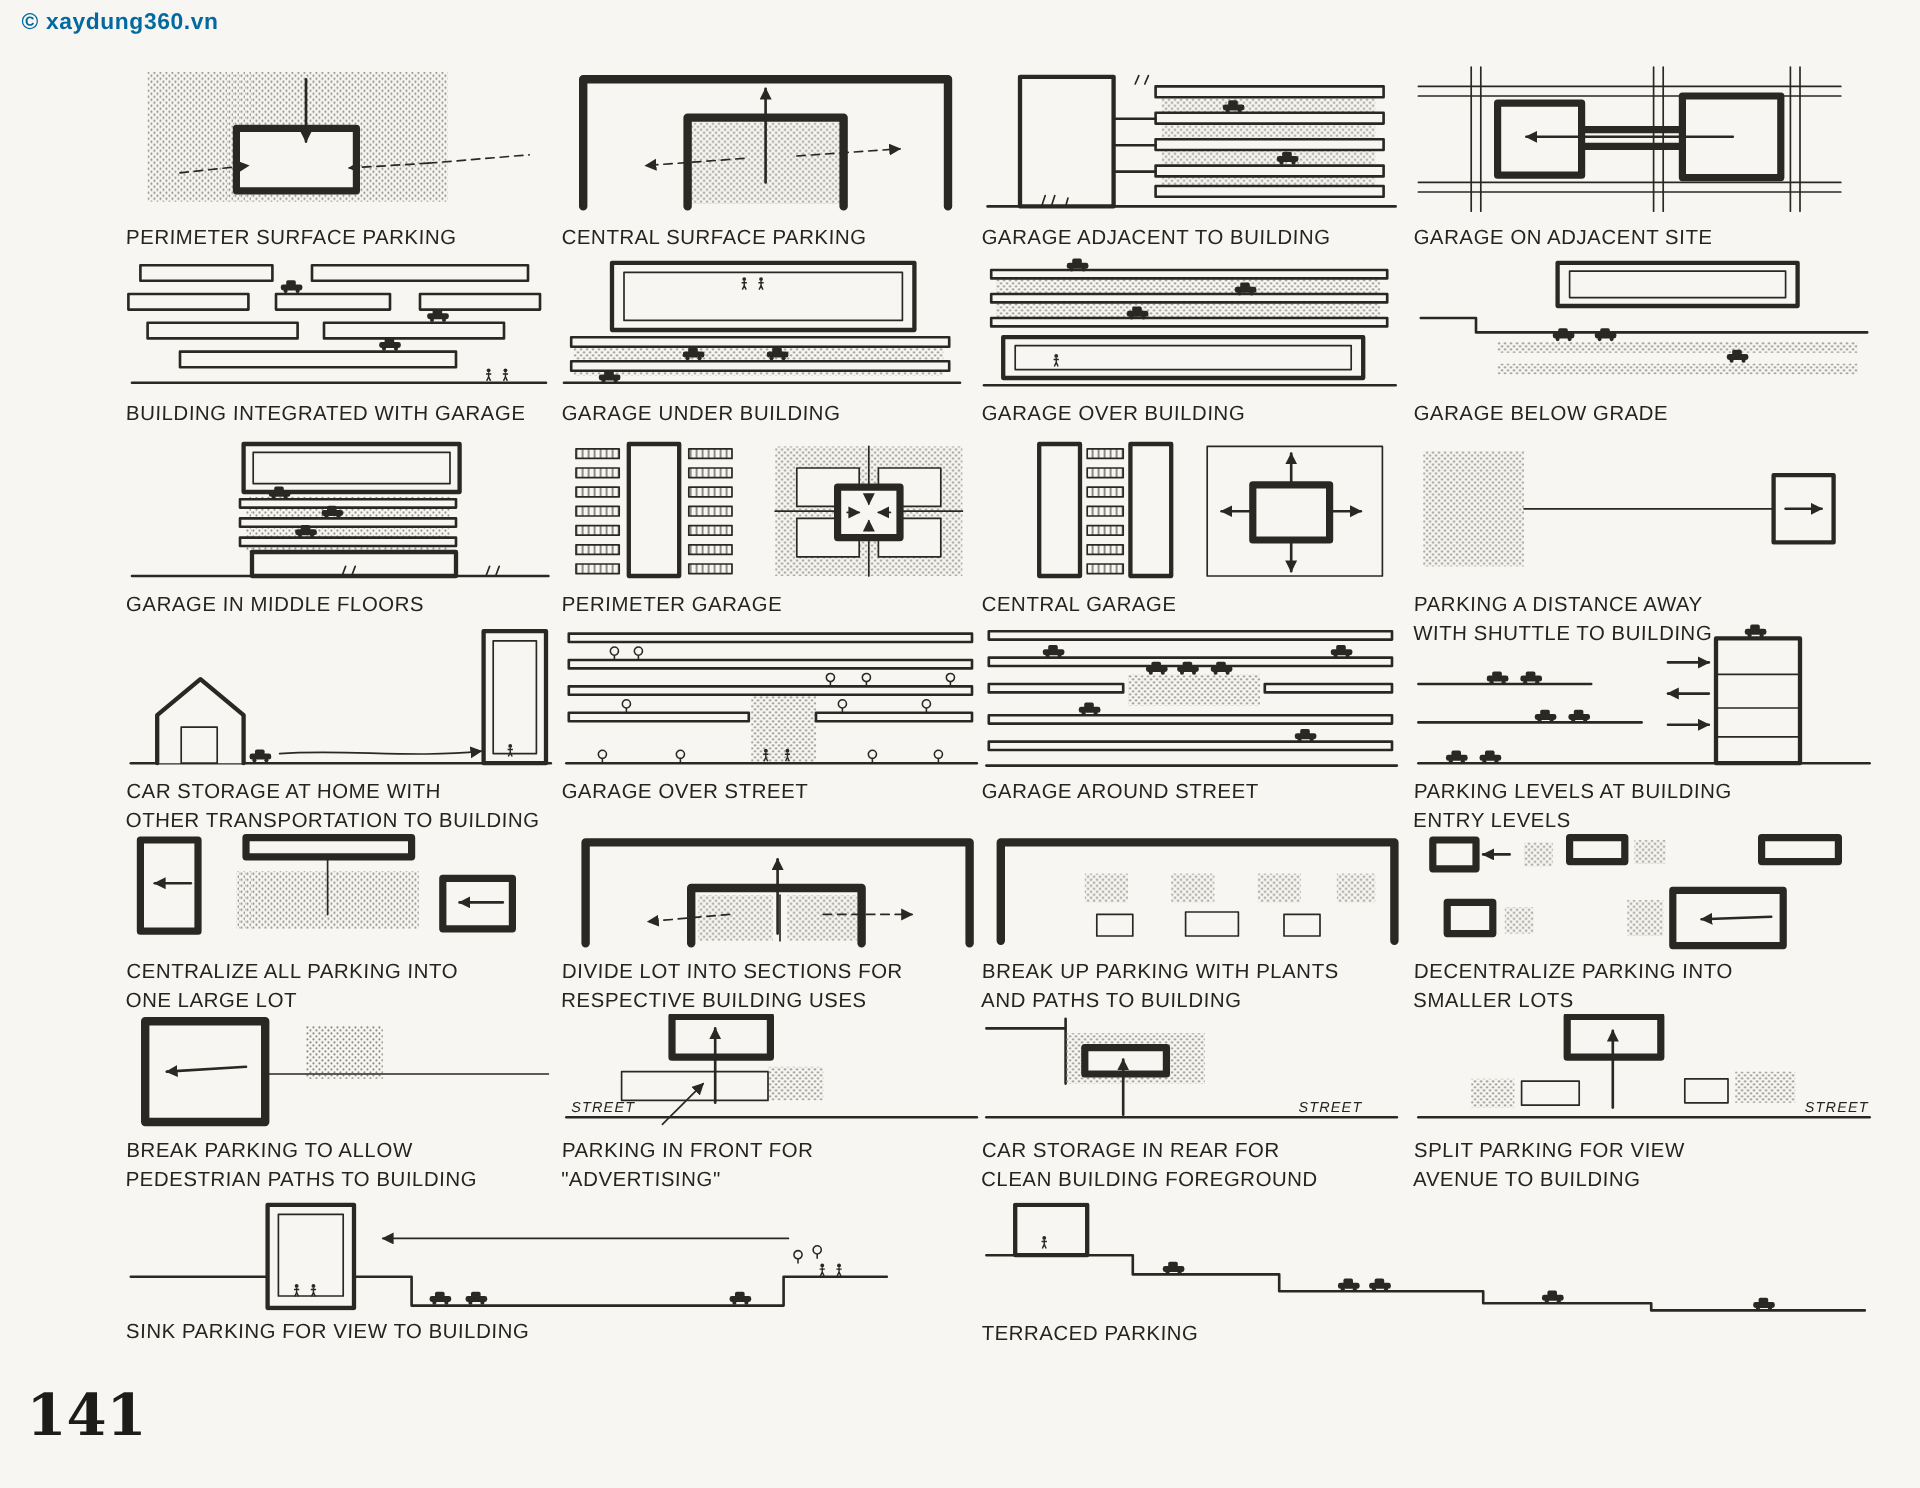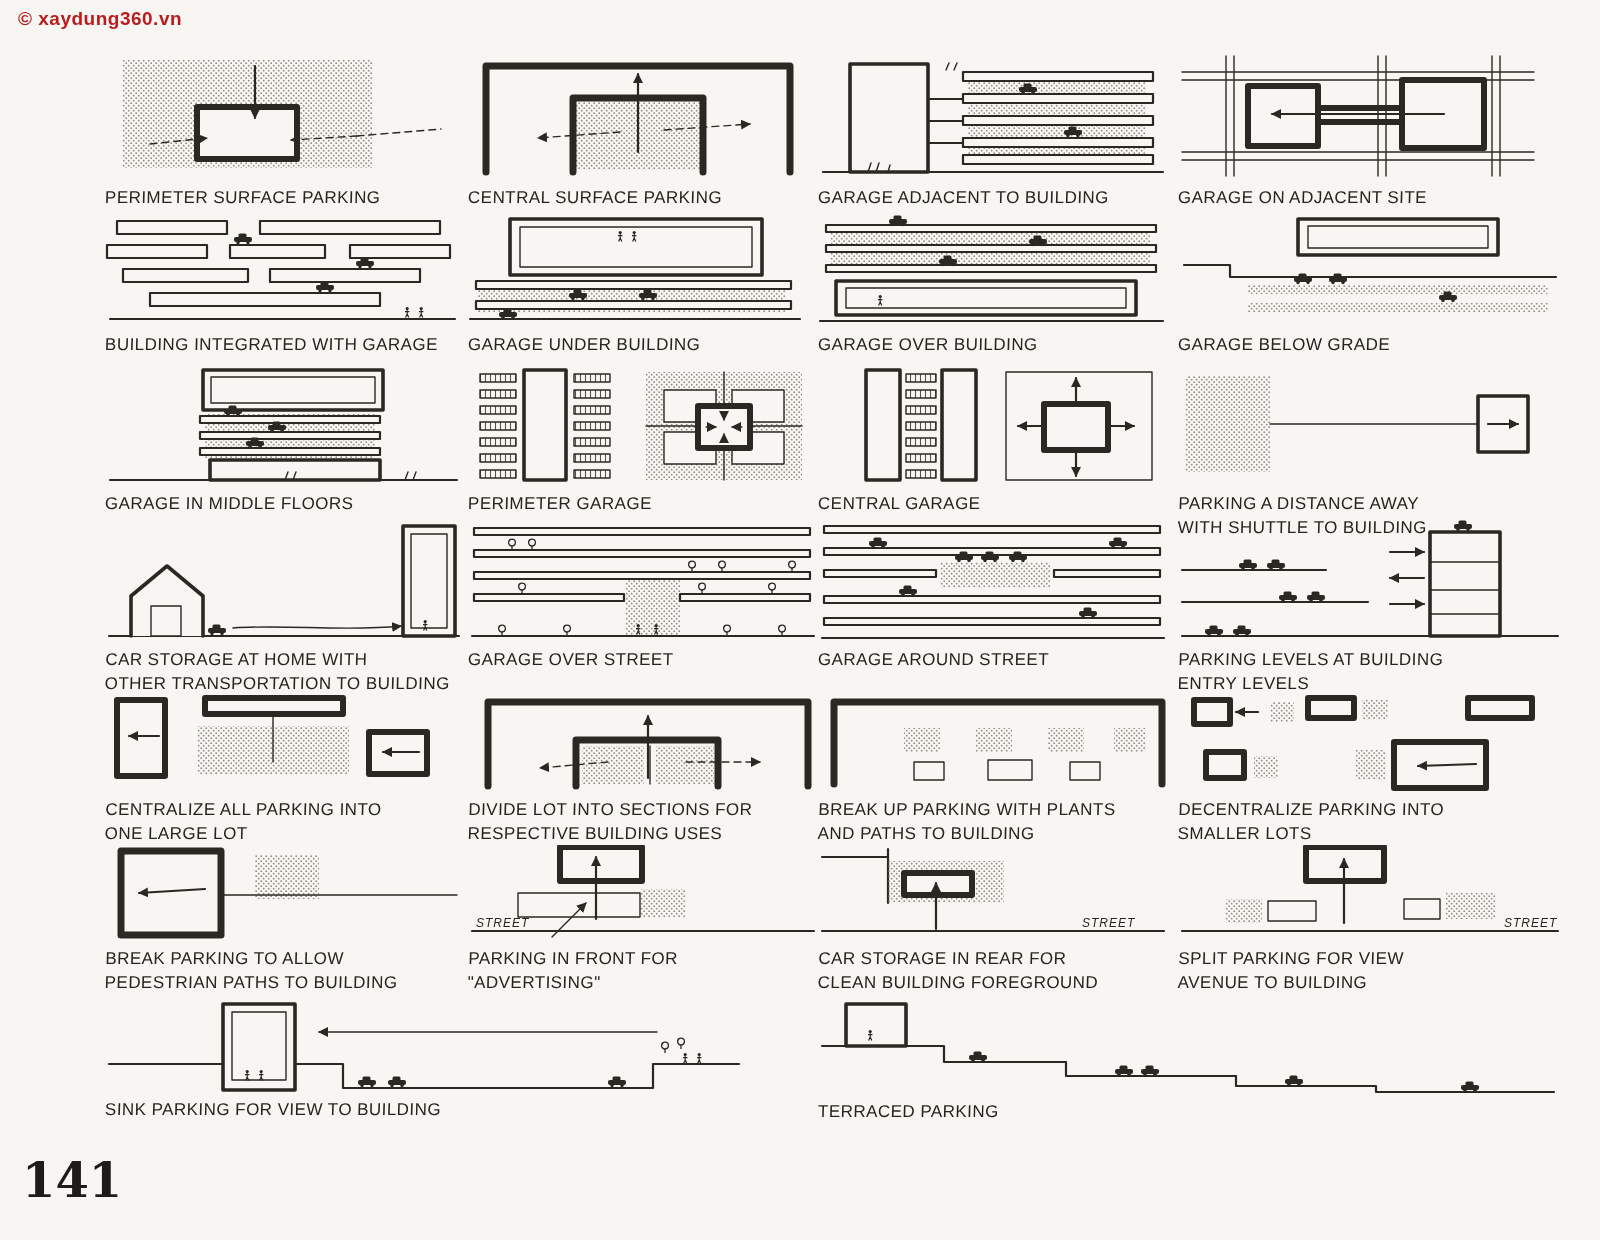--- a/index.html
+++ b/index.html
@@ -1,19 +1,19 @@
 <!DOCTYPE html>
 <html><head>
 <meta charset="utf-8">
 <style>
   html,body{margin:0;padding:0;background:#9a9a9a;}
   .page{position:relative;width:1600px;height:1240px;background:#f7f6f2;overflow:hidden;
         font-family:"Liberation Sans",sans-serif;}
   .watermark{position:absolute;left:18px;top:8px;font-size:19px;font-weight:bold;
-             color:#b91c1c;letter-spacing:.5px;}
+             color:#0369a1;letter-spacing:.5px;}
   .pagenum{position:absolute;left:22px;top:1152px;font-family:"DejaVu Serif",serif;
            font-size:48px;font-weight:bold;color:#1d1c19;text-align:right;}
   figure.cell{position:absolute;margin:0;padding:0;}
   .cell svg{display:block;}
   .cap{margin-top:6px;font-size:17px;letter-spacing:.45px;color:#26241e;line-height:1.42;
        transform:skewX(-1.5deg);}
   .cap span{display:block;white-space:nowrap;}
   
   svg .ln{stroke:#2a2823;stroke-width:2.2;fill:none;stroke-linecap:round;stroke-linejoin:round;}
   svg .thin{stroke-width:1.4;}

